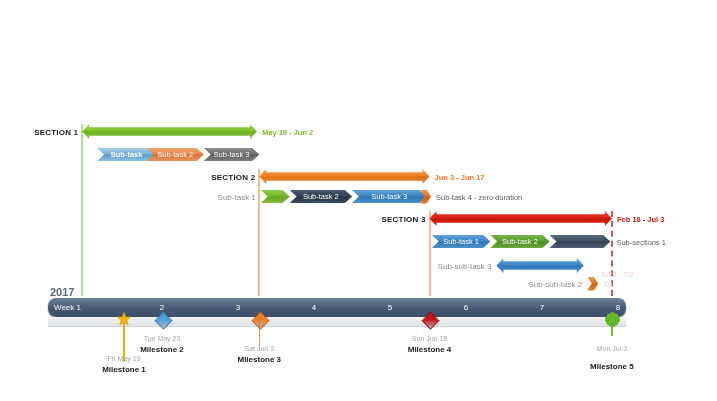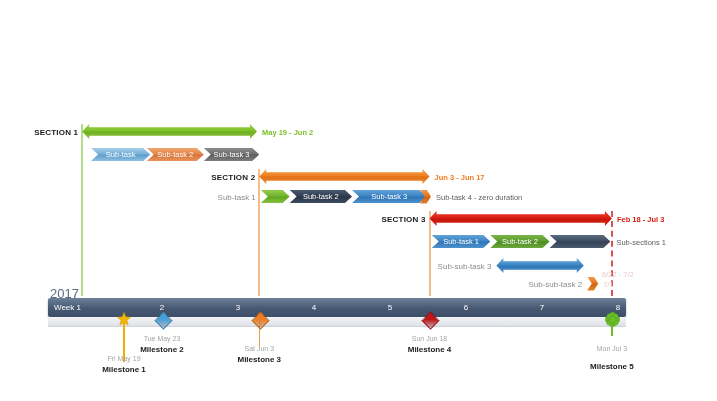--- a/index.html
+++ b/index.html
@@ -57,31 +57,31 @@
 
   
   .zeroarrow{
     position:absolute;width:11px;height:14px;
     clip-path:polygon(0% 0%, 60% 0%, 100% 50%, 60% 100%, 0% 100%, 42% 50%);
     background:linear-gradient(180deg,#f09a4a 0%,#e06f15 48%,#cf6410 52%,#e88329 100%);
   }
 
   
   #timeline{
-    position:absolute;height:19px;border-radius:2px;
+    position:absolute;height:19px;border-radius:8px;
     background:linear-gradient(180deg,#6e8099 0%,#52647d 40%,#465872 55%,#3d4f68 100%);
     box-shadow:0 1px 2px rgba(0,0,0,.35);
   }
   .wk{
     position:absolute;top:0;height:19px;line-height:19px;
     font-size:8px;color:#ffffff;text-align:center;
   }
   .wk.first{text-align:left;padding-left:6px;font-weight:normal;}
   #year{
-    position:absolute;font-size:13px;color:#5a6a7d;font-weight:normal;
+    position:absolute;font-size:11px;color:#5a6a7d;font-weight:bold;
   }
   #shelf{
     position:absolute;height:9px;
     background:linear-gradient(180deg,#f3f4f6 0%,#e7e9ed 55%,#dfe2e7 100%);
     border-bottom:1px solid #cfd4da;
   }
 
   
   .ms-stem{position:absolute;width:1.5px;}
   .ms-shape{position:absolute;}
@@ -92,21 +92,21 @@
 <body>
 
 <div id="canvas">
     <div class="vline" style="left: 81.2px; top: 124px; height: 172px; background: rgb(182, 220, 142);"></div>
     <div class="vline" style="left: 258.28px; top: 169px; height: 127px; background: rgb(246, 189, 140);"></div>
     <div class="vline" style="left: 428.52px; top: 211px; height: 85px; background: rgb(246, 189, 140);"></div>
     <div class="vline dashed" style="left: 610.92px; top: 211px; height: 85px;"></div>
     <div class="bar-dbl g" style="left: 82.2px; top: 124px; width: 174.8px;"></div>
     <div class="sec-label" style="right: 638.8px; top: 127.5px; text-align: right;">SECTION 1</div>
     <div class="date-label" style="left: 262px; top: 128px; color: rgb(124, 192, 39);">May 19 - Jun 2</div>
-    <div class="chev lb" style="left: 91px; top: 148px; width: 59.28px;">Sub-task</div>
+    <div class="chev lb" style="left: 97px; top: 148px; width: 59.28px; font-weight: bold;">Sub-task</div>
     <div class="chev or" style="left: 146.8px; top: 148px; width: 57px;">Sub-task 2</div>
     <div class="chev gr" style="left: 203.8px; top: 148px; width: 55.48px;">Sub-task 3</div>
     <div class="bar-dbl o" style="left: 259.28px; top: 169px; width: 170.24px;"></div>
     <div class="sec-label" style="right: 461.72px; top: 172.5px;">SECTION 2</div>
     <div class="date-label" style="left: 434.52px; top: 173px; color: rgb(239, 125, 34);">Jun 3 - Jun 17</div>
     <div class="task-label" style="right: 461.2px; top: 192.5px;">Sub-task 1</div>
     <div class="chev gn" style="left: 260.8px; top: 190px; width: 28.88px;"></div>
     <div class="chev nv" style="left: 289.68px; top: 190px; width: 62.32px;">Sub-task 2</div>
     <div class="chev bl" style="left: 352px; top: 190px; width: 74.48px;">Sub-task 3</div>
     <div class="zeroarrow" style="left: 420px; top: 189.5px;"></div>

